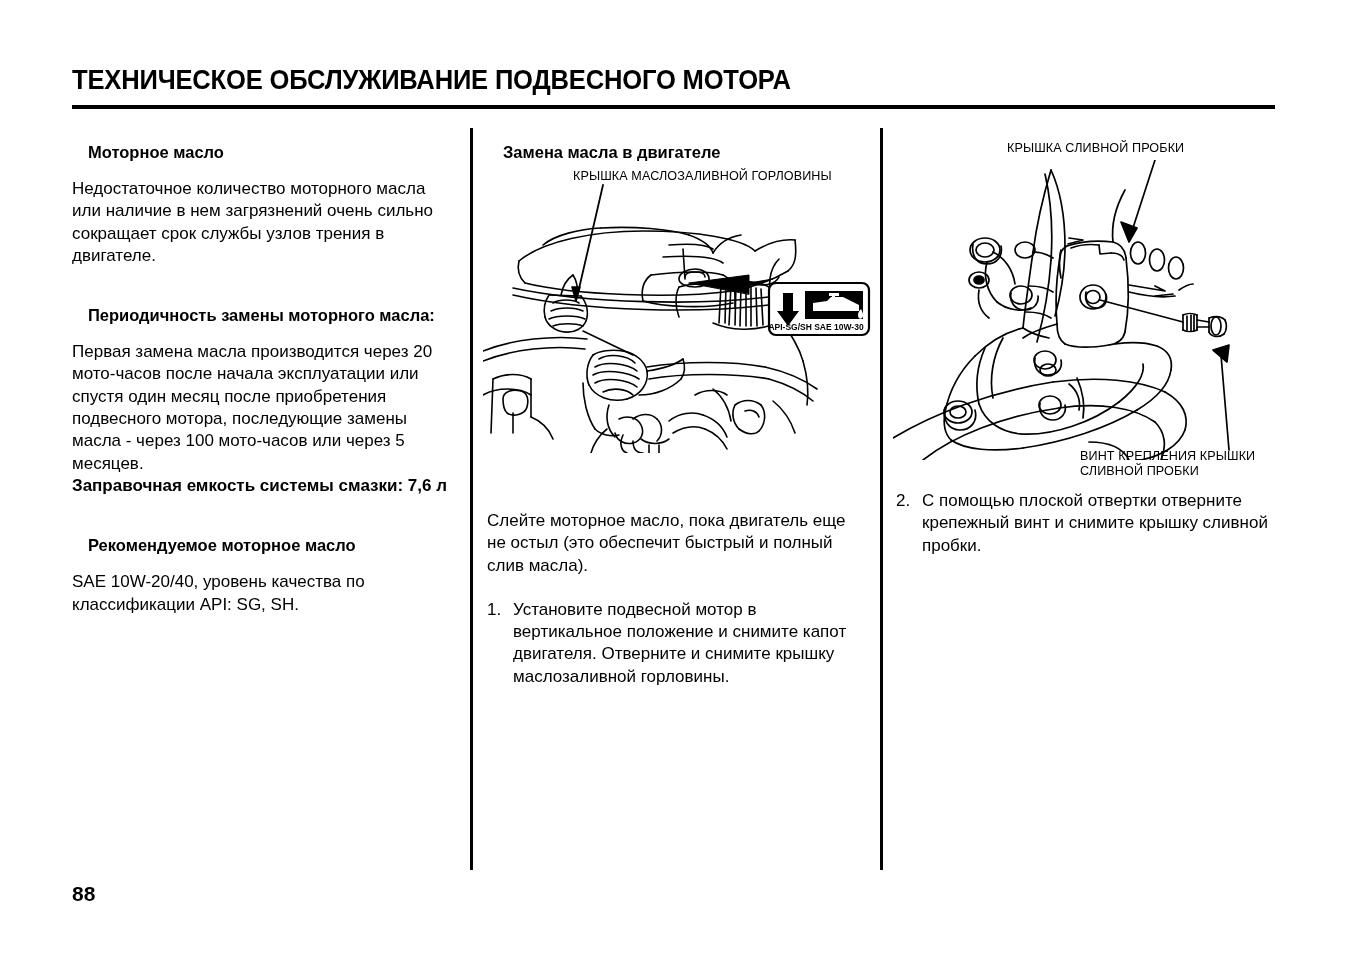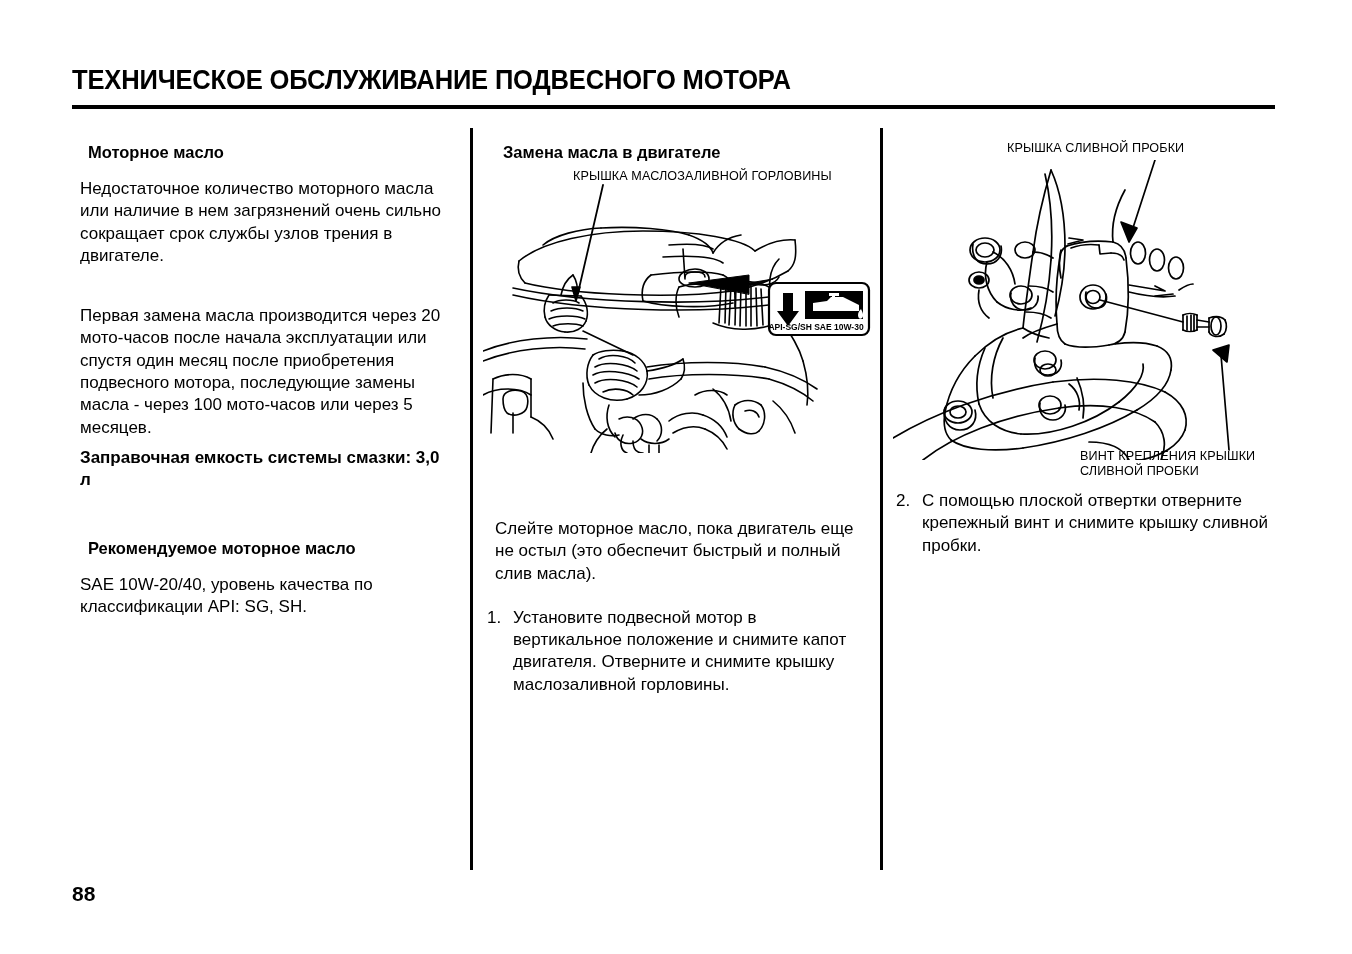--- a/index.html
+++ b/index.html
@@ -67,21 +67,21 @@
   
   .h-sub {
     font-size: 16.5px;
     font-weight: bold;
     line-height: 20px;
     margin: 16px;
   }
   .body-text {
     font-size: 17px;
     line-height: 22.3px;
-    margin: 8px;
+    margin: 0;
   }
   .body-text.bold {
     font-weight: bold;
   }
   .gap-block { height: 22px; }
 
   
   .num-item {
     display: flex;
     font-size: 17px;
@@ -144,22 +144,23 @@
 
   <div id="divider-1" class="col-divider"></div>
   <div id="divider-2" class="col-divider"></div>
 
   <div id="col-left" class="column">
     <div class="h-sub">Моторное масло</div>
     <p class="body-text">Недостаточное количество моторного масла или наличие в нем загрязнений очень сильно сокращает срок службы узлов трения в двигателе.</p>
 
     <div class="gap-block"></div>
 
+    <div class="h-sub">Периодичность замены моторного масла:</div>
     <p class="body-text">Первая замена масла производится через 20 мото-часов после начала эксплуатации или спустя один месяц после приобретения подвесного мотора, последующие замены масла - через 100 мото-часов или через 5 месяцев.</p>
-    <p class="body-text bold">Заправочная емкость системы смазки: 3,0 л</p>
+    <p class="body-text bold">Заправочная емкость системы смазки: 7,6 л</p>
 
     <div class="gap-block"></div>
 
     <div class="h-sub">Рекомендуемое моторное масло</div>
     <p class="body-text">SAE 10W-20/40, уровень качества по классификации API: SG, SH.</p>
   </div>
 
   <div id="col-mid" class="column">
     <div class="h-sub">Замена масла в двигателе</div>
 

